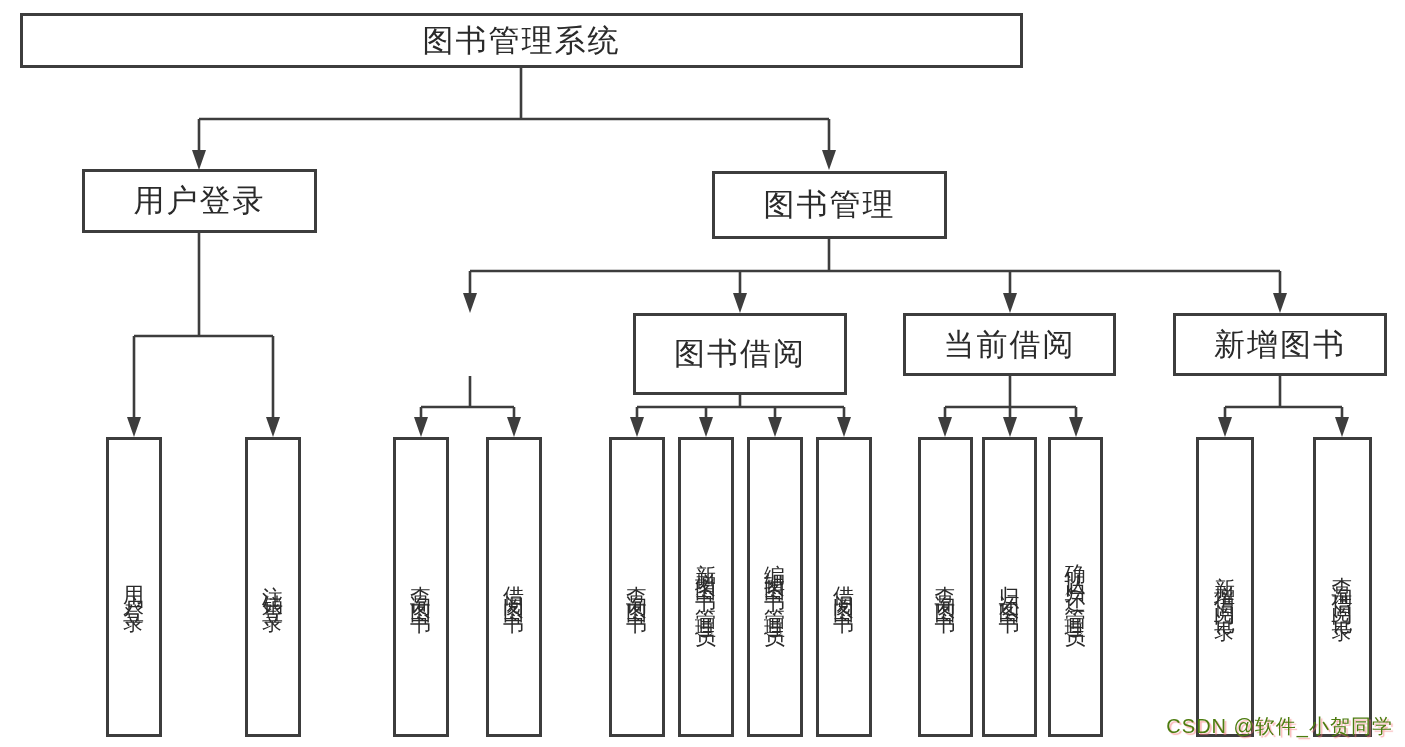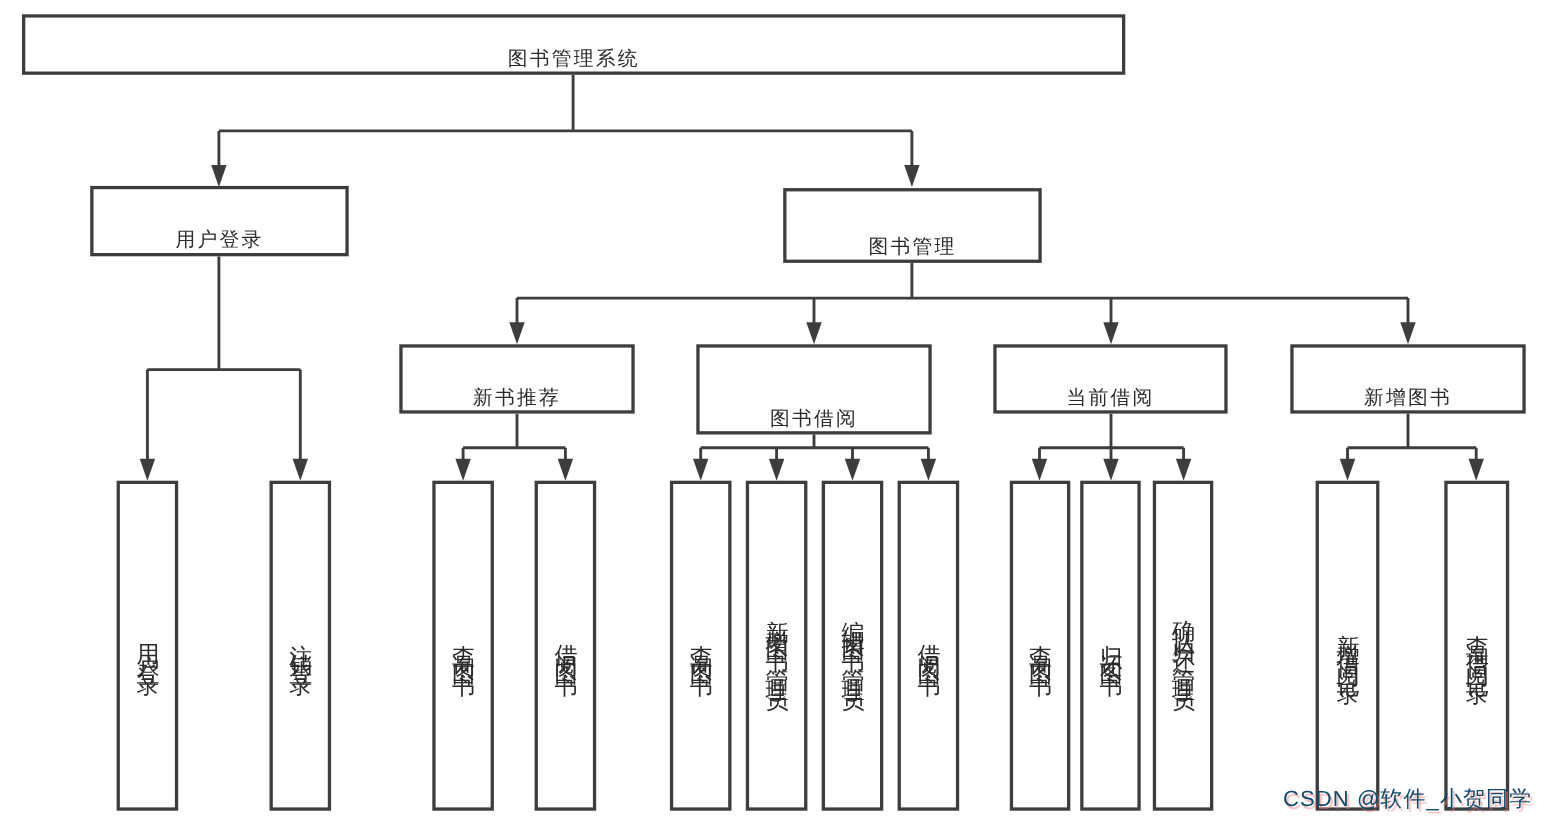--- a/index.html
+++ b/index.html
@@ -16,21 +16,21 @@
     position: absolute;
     box-sizing: border-box;
     background: #ffffff;
     border: 3px solid #3d3d3d;
     display: flex;
     align-items: center;
     justify-content: center;
     z-index: 2;
     color: #2a2a2a;
   }
-  .node { font-size: 18px; letter-spacing: 2px; align-items: flex-end; }
+  .node { font-size: 31px; letter-spacing: 2px; }
   .leaf { width: 56px; top: 437px; height: 300px; }
   .leaf .vtext {
     writing-mode: vertical-rl;
     text-orientation: mixed;
     font-size: 21px;
     letter-spacing: 9px;
     line-height: 1;
     color: #2a2a2a;
     white-space: nowrap;
   }
@@ -55,21 +55,21 @@
   #l-return-book     { left: 982px;  width: 55px; }
   #l-confirm-return  { left: 1048px; width: 55px; }
   #l-add-record      { left: 1196px; width: 58px; }
   #l-query-record    { left: 1313px; width: 59px; }
   .watermark {
     position: absolute;
     right: 12px;
     bottom: 7px;
     z-index: 3;
     font-size: 20px;
-    color: #0c4a6e;
+    color: #4d7c0f;
     letter-spacing: 1px;
     text-shadow: 2px 2px 1px rgba(244, 120, 120, 0.55);
   }
 </style>
 </head>
 <body>
 
 <div class="canvas">
 
   <svg class="edges" width="1405" height="747" viewBox="0 0 1405 747">
@@ -109,23 +109,20 @@
     <span>图书管理系统</span>
   </div>
 
   <div class="node" id="n-user-login">
     <span>用户登录</span>
   </div>
   <div class="node" id="n-book-mgmt">
     <span>图书管理</span>
   </div>
 
-  <div class="node" id="n-new-rec">
-    <span>新书推荐</span>
-  </div>
   <div class="node" id="n-book-borrow">
     <span>图书借阅</span>
   </div>
   <div class="node" id="n-current-borrow">
     <span>当前借阅</span>
   </div>
   <div class="node" id="n-borrow-record">
     <span>新增图书</span>
   </div>
 

